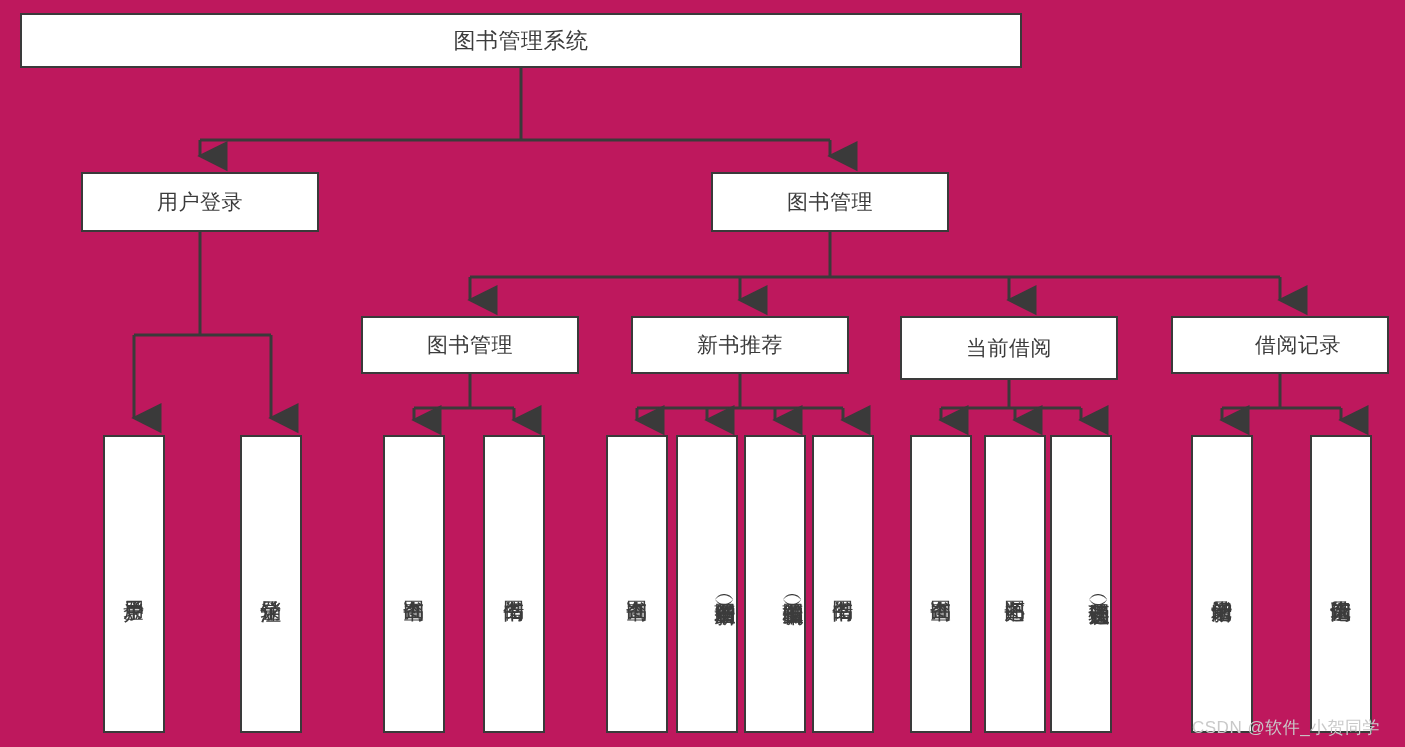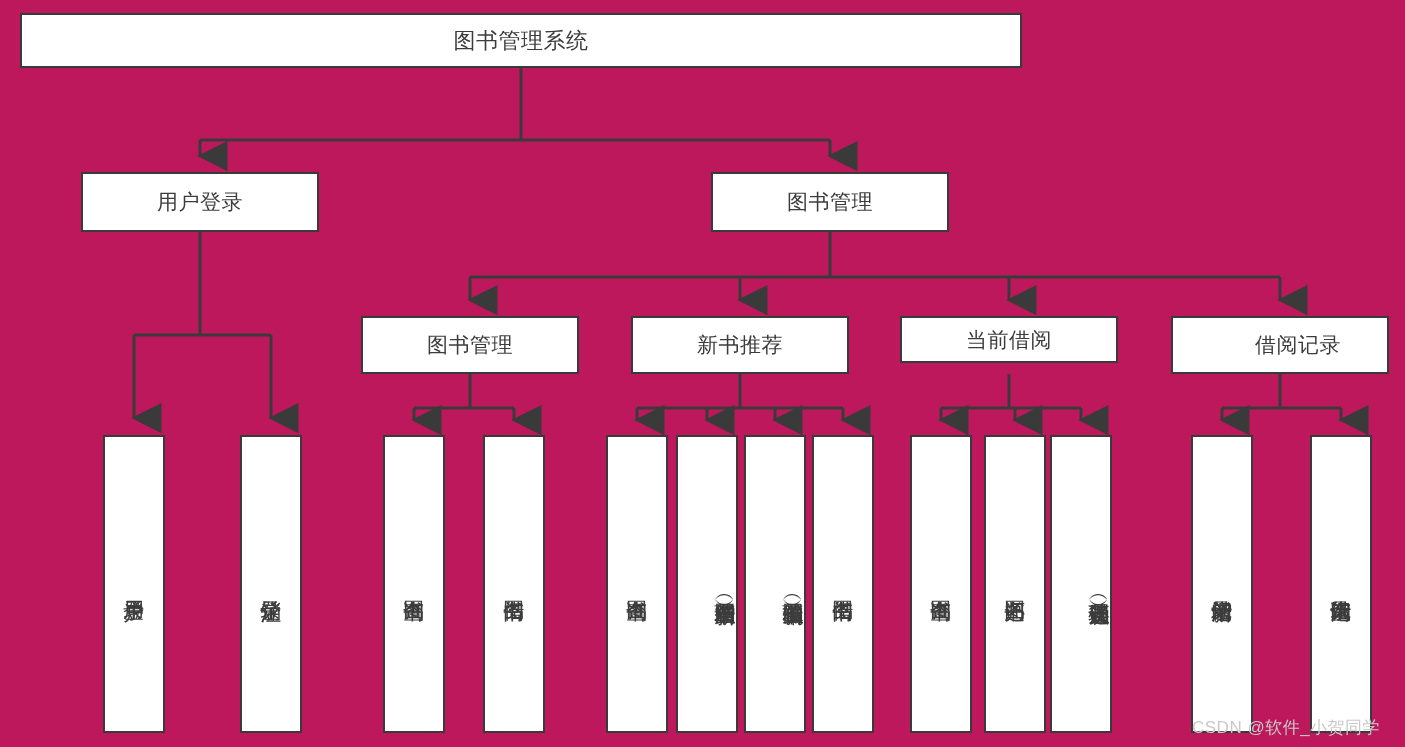--- a/index.html
+++ b/index.html
@@ -118,21 +118,21 @@
     </g>
   </svg>
 
   <div class="node horiz root" style="left: 20px; top: 13px; width: 1002px; height: 55px; border-color: rgb(58, 58, 58); color: rgb(60, 60, 60); background: rgb(255, 255, 255);">图书管理系统</div>
 
   <div class="node horiz" style="left: 711px; top: 172px; width: 238px; height: 60px; border-color: rgb(58, 58, 58); color: rgb(60, 60, 60); background: rgb(255, 255, 255);">图书管理</div>
   <div class="node horiz" style="left: 81px; top: 172px; width: 238px; height: 60px; border-color: rgb(58, 58, 58); color: rgb(60, 60, 60); background: rgb(255, 255, 255);">用户登录</div>
 
   <div class="node horiz" style="left: 361px; top: 316px; width: 218px; height: 58px; border-color: rgb(58, 58, 58); color: rgb(60, 60, 60); background: rgb(255, 255, 255);">图书管理</div>
   <div class="node horiz" style="left: 631px; top: 316px; width: 218px; height: 58px; border-color: rgb(58, 58, 58); color: rgb(60, 60, 60); background: rgb(255, 255, 255);">新书推荐</div>
-  <div class="node horiz" style="left: 900px; top: 316px; width: 218px; height: 47px; border-color: rgb(58, 58, 58); color: rgb(60, 60, 60); background: rgb(255, 255, 255);">当前借阅</div>
+  <div class="node horiz" style="left: 900px; top: 316px; width: 218px; height: 64px; border-color: rgb(58, 58, 58); color: rgb(60, 60, 60); background: rgb(255, 255, 255);">当前借阅</div>
   <div class="node horiz" style="left: 1171px; top: 316px; width: 218px; height: 58px; border-color: rgb(58, 58, 58); color: rgb(60, 60, 60); background: rgb(255, 255, 255); padding-left: 36px;">借阅记录</div>
 
   <div class="node vert centered" style="left: 103px; top: 435px; width: 62px; height: 298px; border-color: rgb(58, 58, 58); color: rgb(60, 60, 60); background: rgb(255, 255, 255);">用户登录</div>
   <div class="node vert centered" style="left: 240px; top: 435px; width: 62px; height: 298px; border-color: rgb(58, 58, 58); color: rgb(60, 60, 60); background: rgb(255, 255, 255);">注销登录</div>
   <div class="node vert centered" style="left: 383px; top: 435px; width: 62px; height: 298px; border-color: rgb(58, 58, 58); color: rgb(60, 60, 60); background: rgb(255, 255, 255);">查询图书</div>
   <div class="node vert centered" style="left: 483px; top: 435px; width: 62px; height: 298px; border-color: rgb(58, 58, 58); color: rgb(60, 60, 60); background: rgb(255, 255, 255);">借阅图书</div>
   <div class="node vert centered" style="left: 606px; top: 435px; width: 62px; height: 298px; border-color: rgb(58, 58, 58); color: rgb(60, 60, 60); background: rgb(255, 255, 255);">查询图书</div>
   <div class="node vert" style="left: 676px; top: 435px; width: 62px; height: 298px; border-color: rgb(58, 58, 58); color: rgb(60, 60, 60); background: rgb(255, 255, 255);">新增图书（管理员）</div>
   <div class="node vert" style="left: 744px; top: 435px; width: 62px; height: 298px; border-color: rgb(58, 58, 58); color: rgb(60, 60, 60); background: rgb(255, 255, 255);">编辑图书（管理员）</div>
   <div class="node vert centered" style="left: 812px; top: 435px; width: 62px; height: 298px; border-color: rgb(58, 58, 58); color: rgb(60, 60, 60); background: rgb(255, 255, 255);">借阅图书</div>

